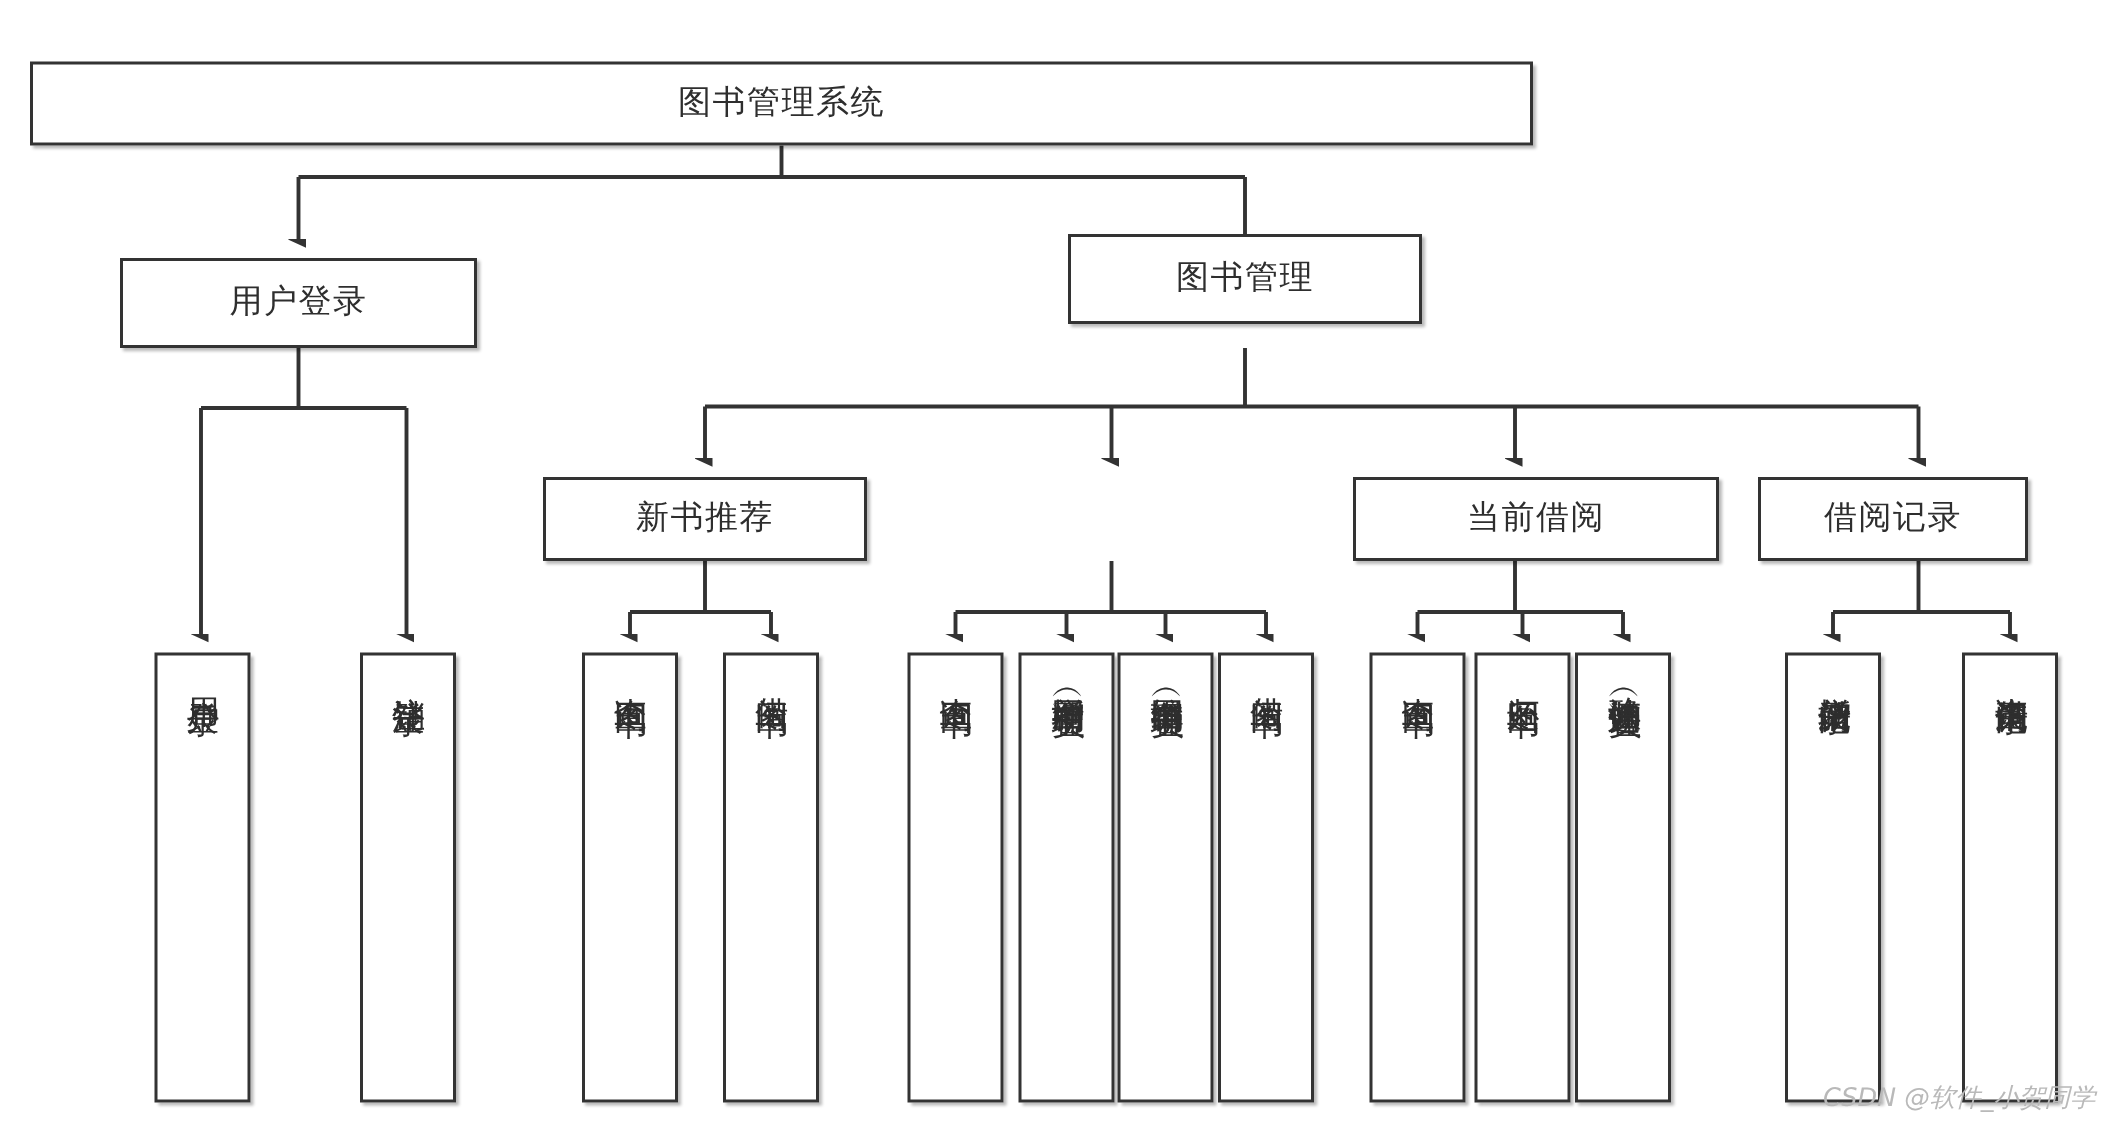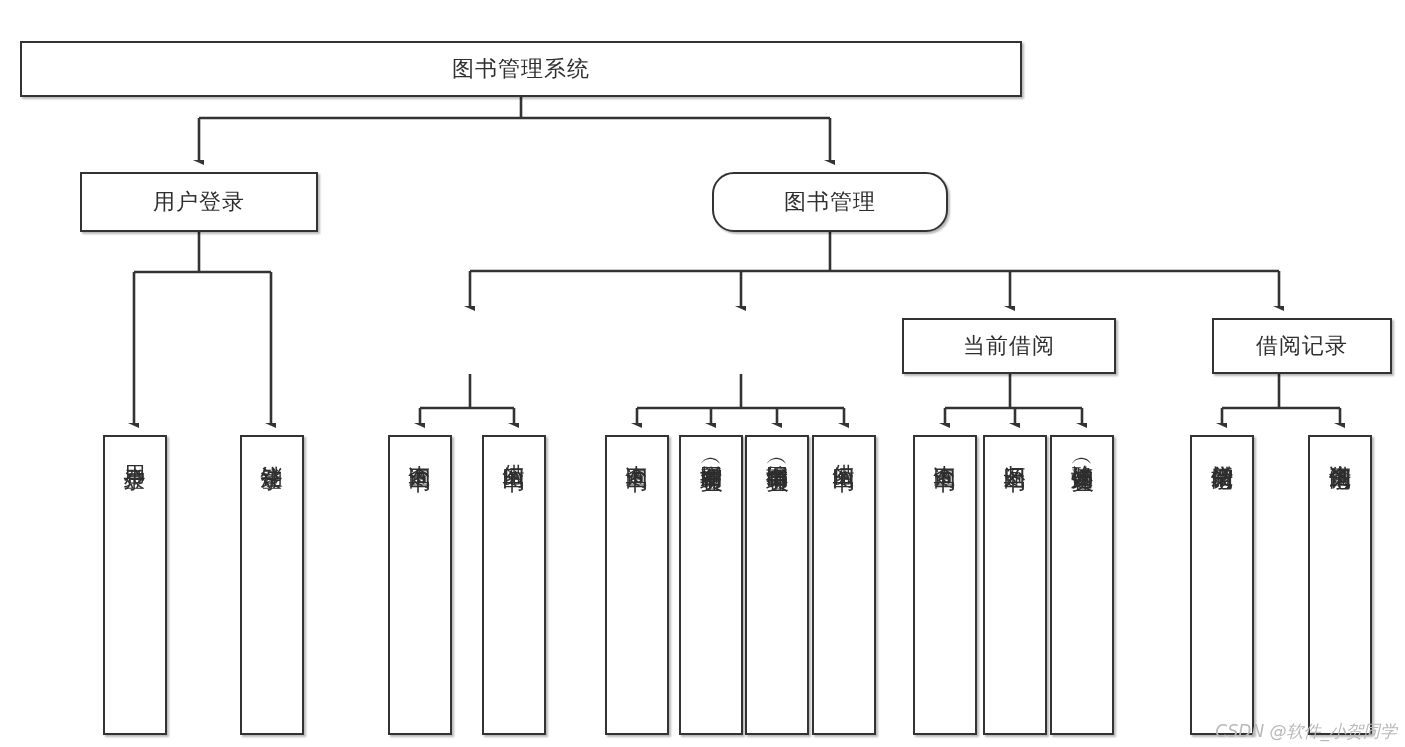--- a/index.html
+++ b/index.html
@@ -129,28 +129,31 @@
     </g>
   </svg>
 
   <div class="node horiz" style="left:20px; top:11px; width:1002px; height:56px;margin-top:30px;">
     <span>图书管理系统</span>
   </div>
 
   <div class="node horiz" style="left:80px; top:172px; width:238px; height:60px;">
     <span>用户登录</span>
   </div>
-  <div class="node horiz" style="left:712px; top:172px; width:236px; height:60px;border-radius:22px;">
+  <div class="node horiz" style="left:712px; top:156px; width:236px; height:60px;">
     <span>图书管理</span>
   </div>
 
-  <div class="node horiz" style="left:902px; top:318px; width:214px; height:56px;">
+  <div class="node horiz" style="left:362px; top:318px; width:216px; height:56px;">
+    <span>新书推荐</span>
+  </div>
+  <div class="node horiz" style="left:902px; top:318px; width:244px; height:56px;">
     <span>当前借阅</span>
   </div>
-  <div class="node horiz" style="left:1172px; top:318px; width:180px; height:56px;margin-left:40px;">
+  <div class="node horiz" style="left:1172px; top:318px; width:180px; height:56px;">
     <span>借阅记录</span>
   </div>
 
   <div class="node vert" style="left:103px; top:435px; width:64px; height:300px;">
     <span class="vtext">用户登录</span>
   </div>
   <div class="node vert" style="left:240px; top:435px; width:64px; height:300px;">
     <span class="vtext">注销登录</span>
   </div>
 

